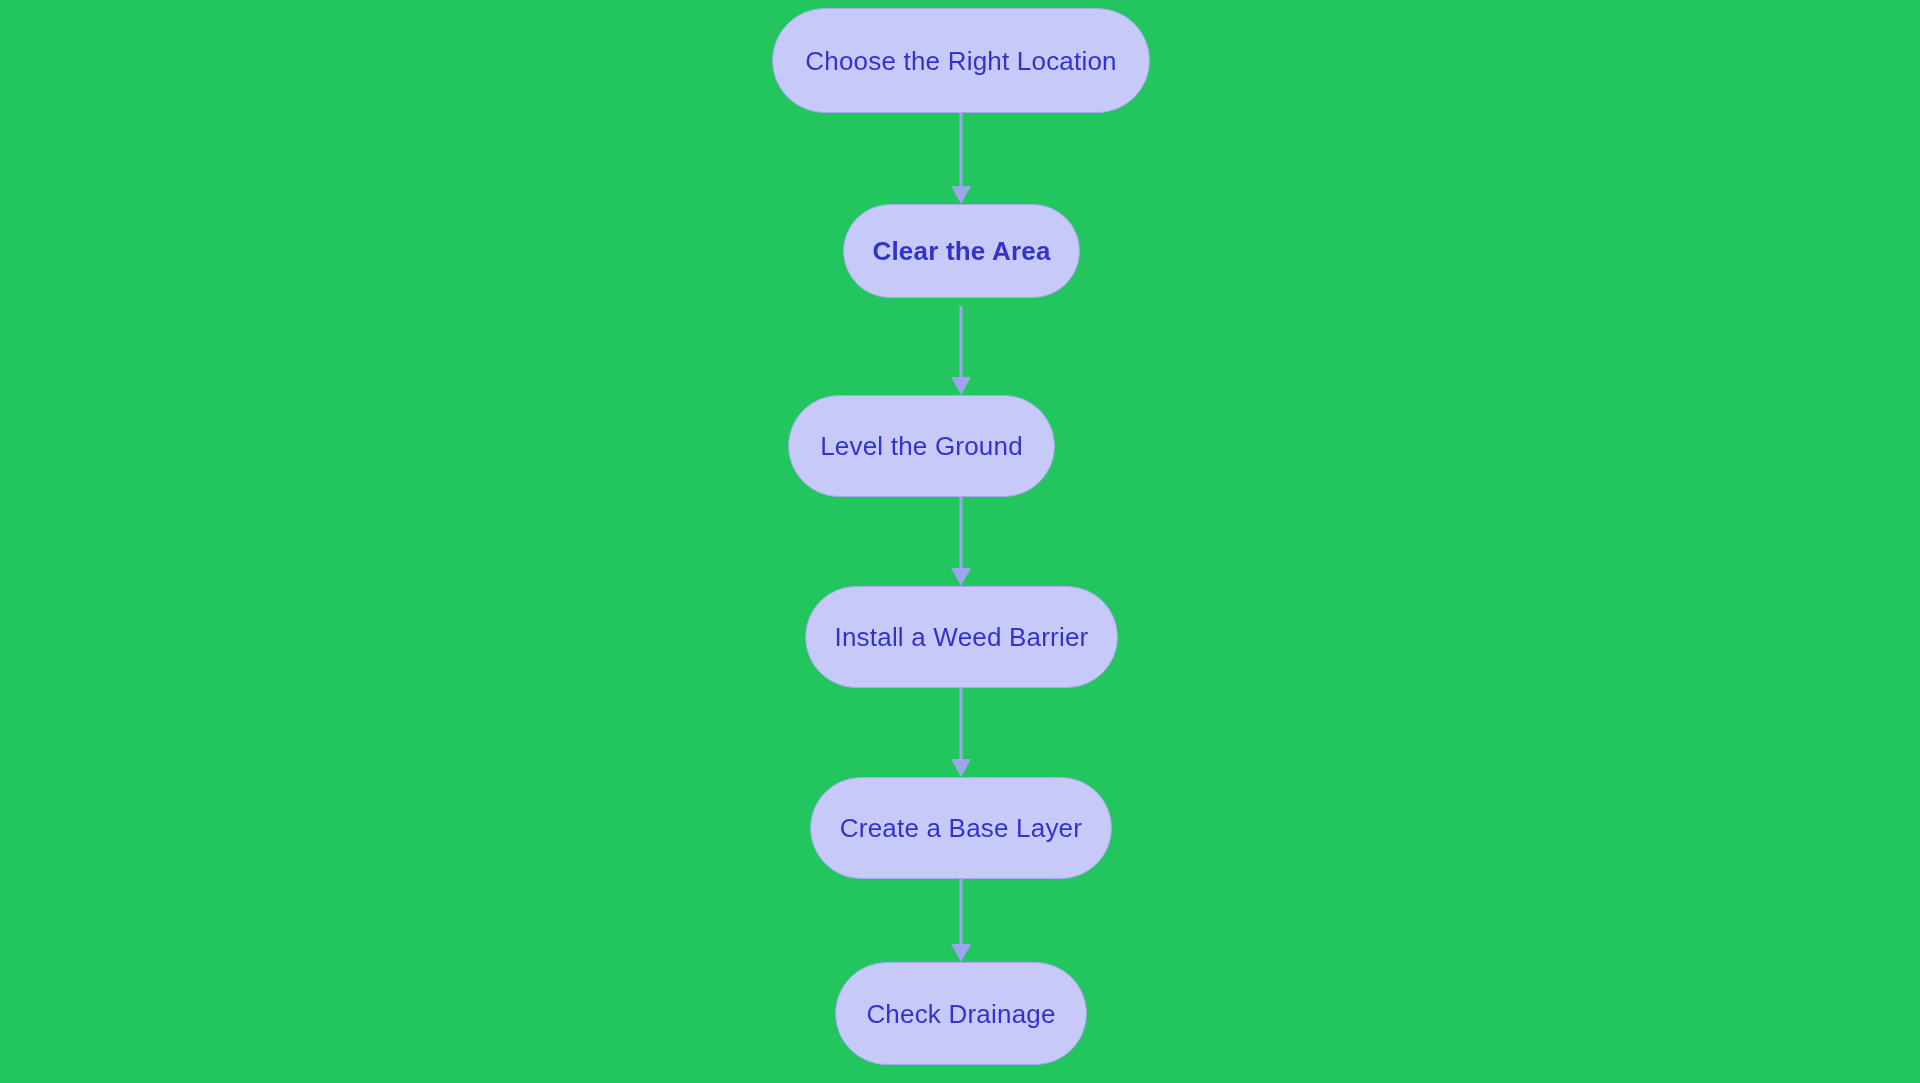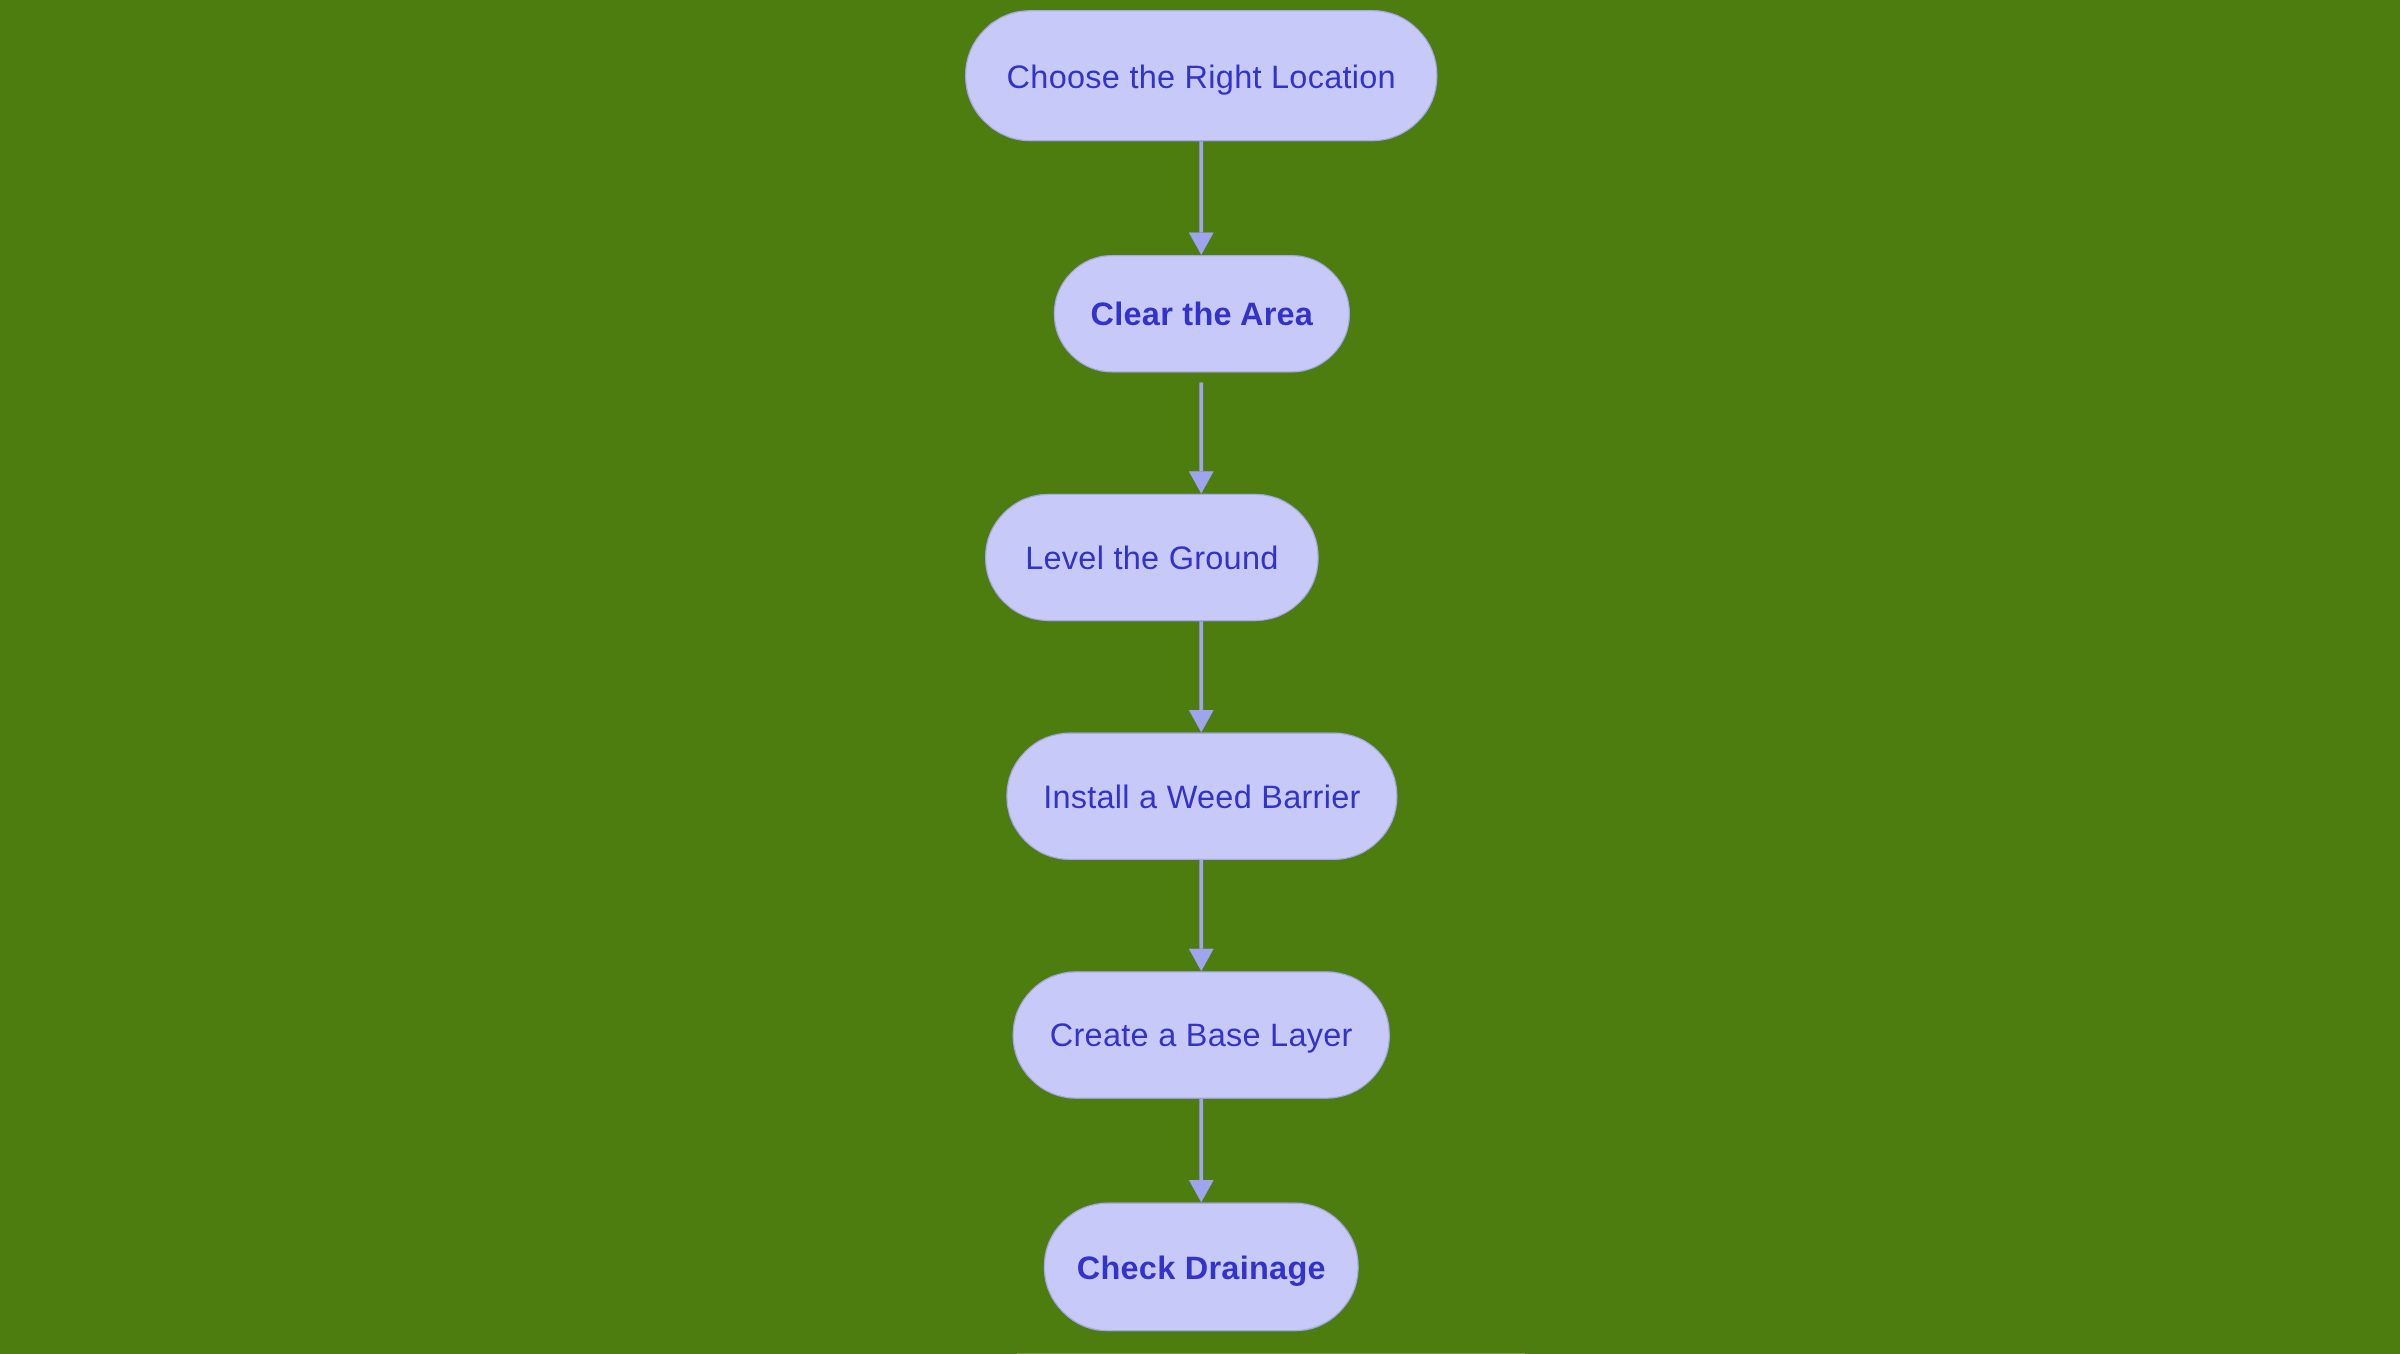--- a/index.html
+++ b/index.html
@@ -48,21 +48,21 @@
 
   .flow-connector {
     position: absolute;
     overflow: visible;
     pointer-events: none;
   }
 </style>
 </head>
 <body>
 
-<div id="flowchart-canvas" style="background: #4d7c0f;">
+<div id="flowchart-canvas" style="background: #22c55e;">
     <svg class="flow-connector" width="28" height="91" viewBox="0 0 28 91" style="left: 947px; top: 113px;">
       <line x1="14" y1="0" x2="14" y2="73" stroke="#9fa4ee" stroke-width="3"></line>
       <polygon points="4,73 24,73 14,91" fill="#9fa4ee"></polygon>
     </svg>
     <svg class="flow-connector" width="28" height="89" viewBox="0 0 28 89" style="left: 947px; top: 306px;">
       <line x1="14" y1="0" x2="14" y2="71" stroke="#9fa4ee" stroke-width="3"></line>
       <polygon points="4,71 24,71 14,89" fill="#9fa4ee"></polygon>
     </svg>
     <svg class="flow-connector" width="28" height="89" viewBox="0 0 28 89" style="left: 947px; top: 497px;">
       <line x1="14" y1="0" x2="14" y2="71" stroke="#9fa4ee" stroke-width="3"></line>
@@ -84,16 +84,16 @@
     </div>
     <div class="flow-node" style="left: 788px; top: 395px; width: 267px; height: 102px; background: rgb(199, 202, 248); border-color: rgb(165, 169, 240); color: rgb(51, 51, 204);">
       <span class="node-label">Level the Ground</span>
     </div>
     <div class="flow-node" style="left: 810px; top: 777px; width: 302px; height: 102px; background: rgb(199, 202, 248); border-color: rgb(165, 169, 240); color: rgb(51, 51, 204);">
       <span class="node-label">Create a Base Layer</span>
     </div>
     <div class="flow-node" style="left: 805px; top: 586px; width: 313px; height: 102px; background: rgb(199, 202, 248); border-color: rgb(165, 169, 240); color: rgb(51, 51, 204);">
       <span class="node-label">Install a Weed Barrier</span>
     </div>
-    <div class="flow-node" style="left: 835px; top: 962px; width: 252px; height: 103px; background: rgb(199, 202, 248); border-color: rgb(165, 169, 240); color: rgb(51, 51, 204); font-weight: bold;">
+    <div class="flow-node" style="left: 835px; top: 962px; width: 252px; height: 103px; background: rgb(199, 202, 248); border-color: rgb(165, 169, 240); color: rgb(51, 51, 204);">
       <span class="node-label">Check Drainage</span>
     </div>
   </div>
 
 </body></html>

